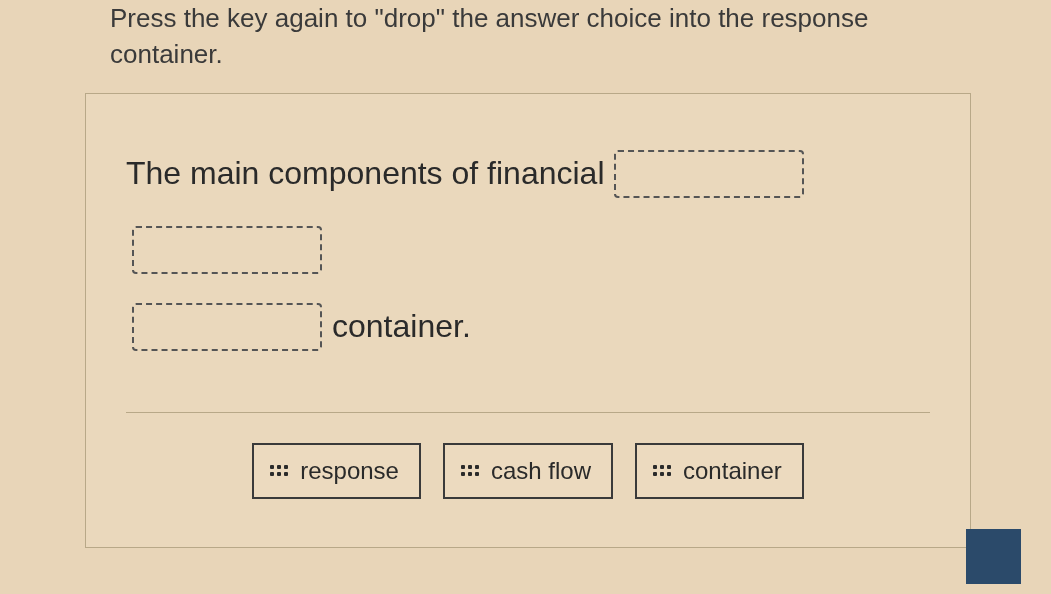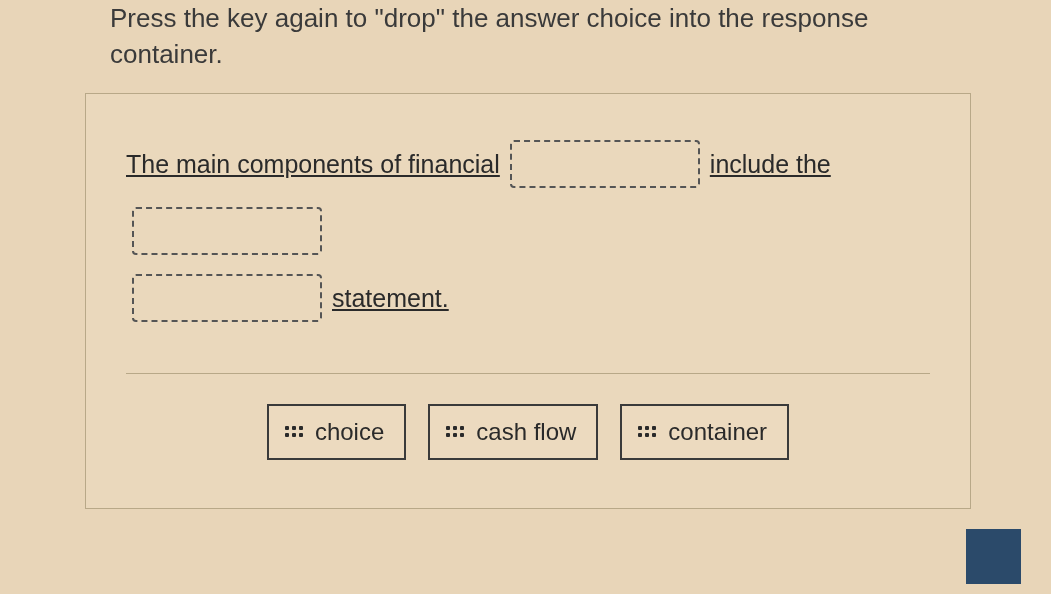--- a/index.html
+++ b/index.html
@@ -22,24 +22,23 @@
       padding: 0 60px 20px 80px;
       color: #3a3a3a;
     }
     .question-container {
       border: 1px solid #b8a888;
       margin: 0 50px 0 55px;
       padding: 35px 40px 30px 40px;
       background: #ead8bc;
     }
     .sentence-area {
-      font-size: 25px;
+      font-size: 32px;
       color: #2a2a2a;
       line-height: 2.8;
-      text-decoration: underline;
     }
     .sentence-row {
       display: flex;
       align-items: center;
       flex-wrap: wrap;
       gap: 4px;
       margin-bottom: 8px;
     }
     .drop-zone {
       display: inline-block;
@@ -100,45 +99,44 @@
 
 <div class="instruction">Press the key again to "drop" the answer choice into the response container.</div>
 
 <div class="question-container">
 
   <div class="sentence-area">
 
     <div class="sentence-row">
       <span class="text-frag">The main components of financial</span>
       <span class="drop-zone"></span>
-      <span class="text-frag">include the</span>
     </div>
 
     <div class="sentence-row">
       <span class="drop-zone"></span>
     </div>
 
     <div class="sentence-row">
       <span class="drop-zone"></span>
-      <span class="text-frag">statement.</span>
+      <span class="text-frag">container.</span>
     </div>
 
   </div>
 
   <div class="choices-bar">
     <div class="choice">
       <span class="drag-handle">
         <span></span>
           <span></span>
           <span></span>
           <span></span>
           <span></span>
           <span></span>
       </span>
-      <span>choice</span>
+      <span>response</span>
     </div>
     <div class="choice">
       <span class="drag-handle">
         <span></span>
           <span></span>
           <span></span>
           <span></span>
           <span></span>
           <span></span>
       </span>

